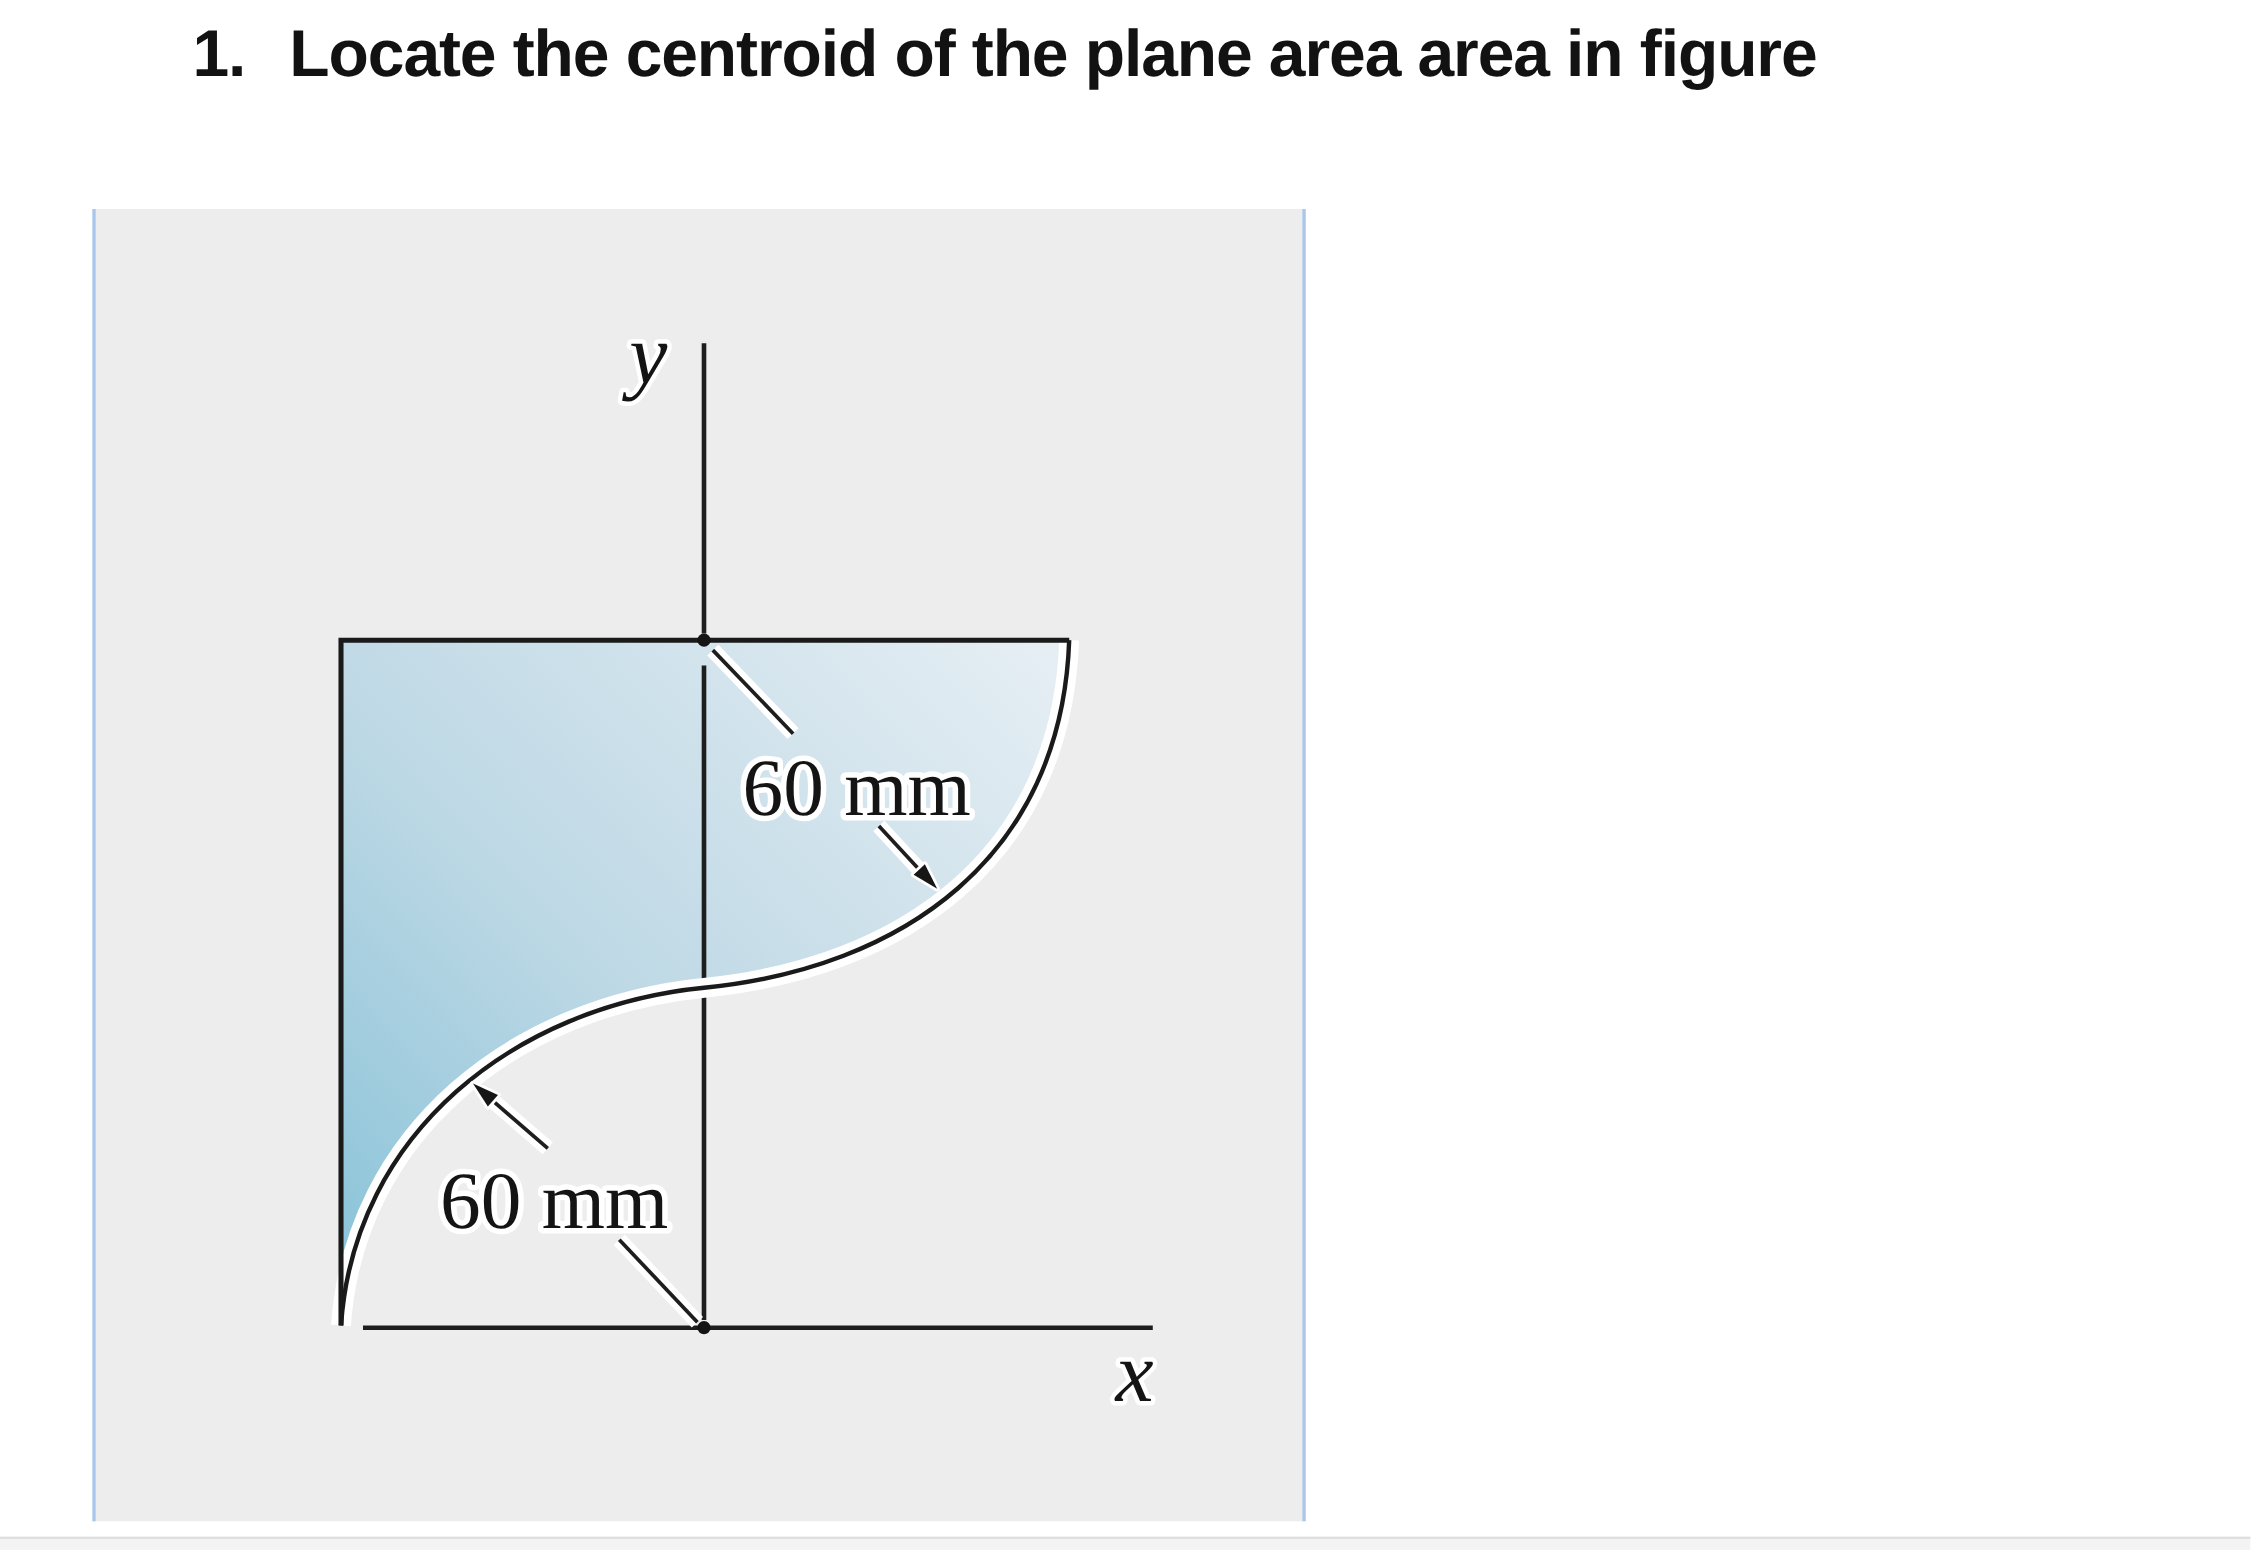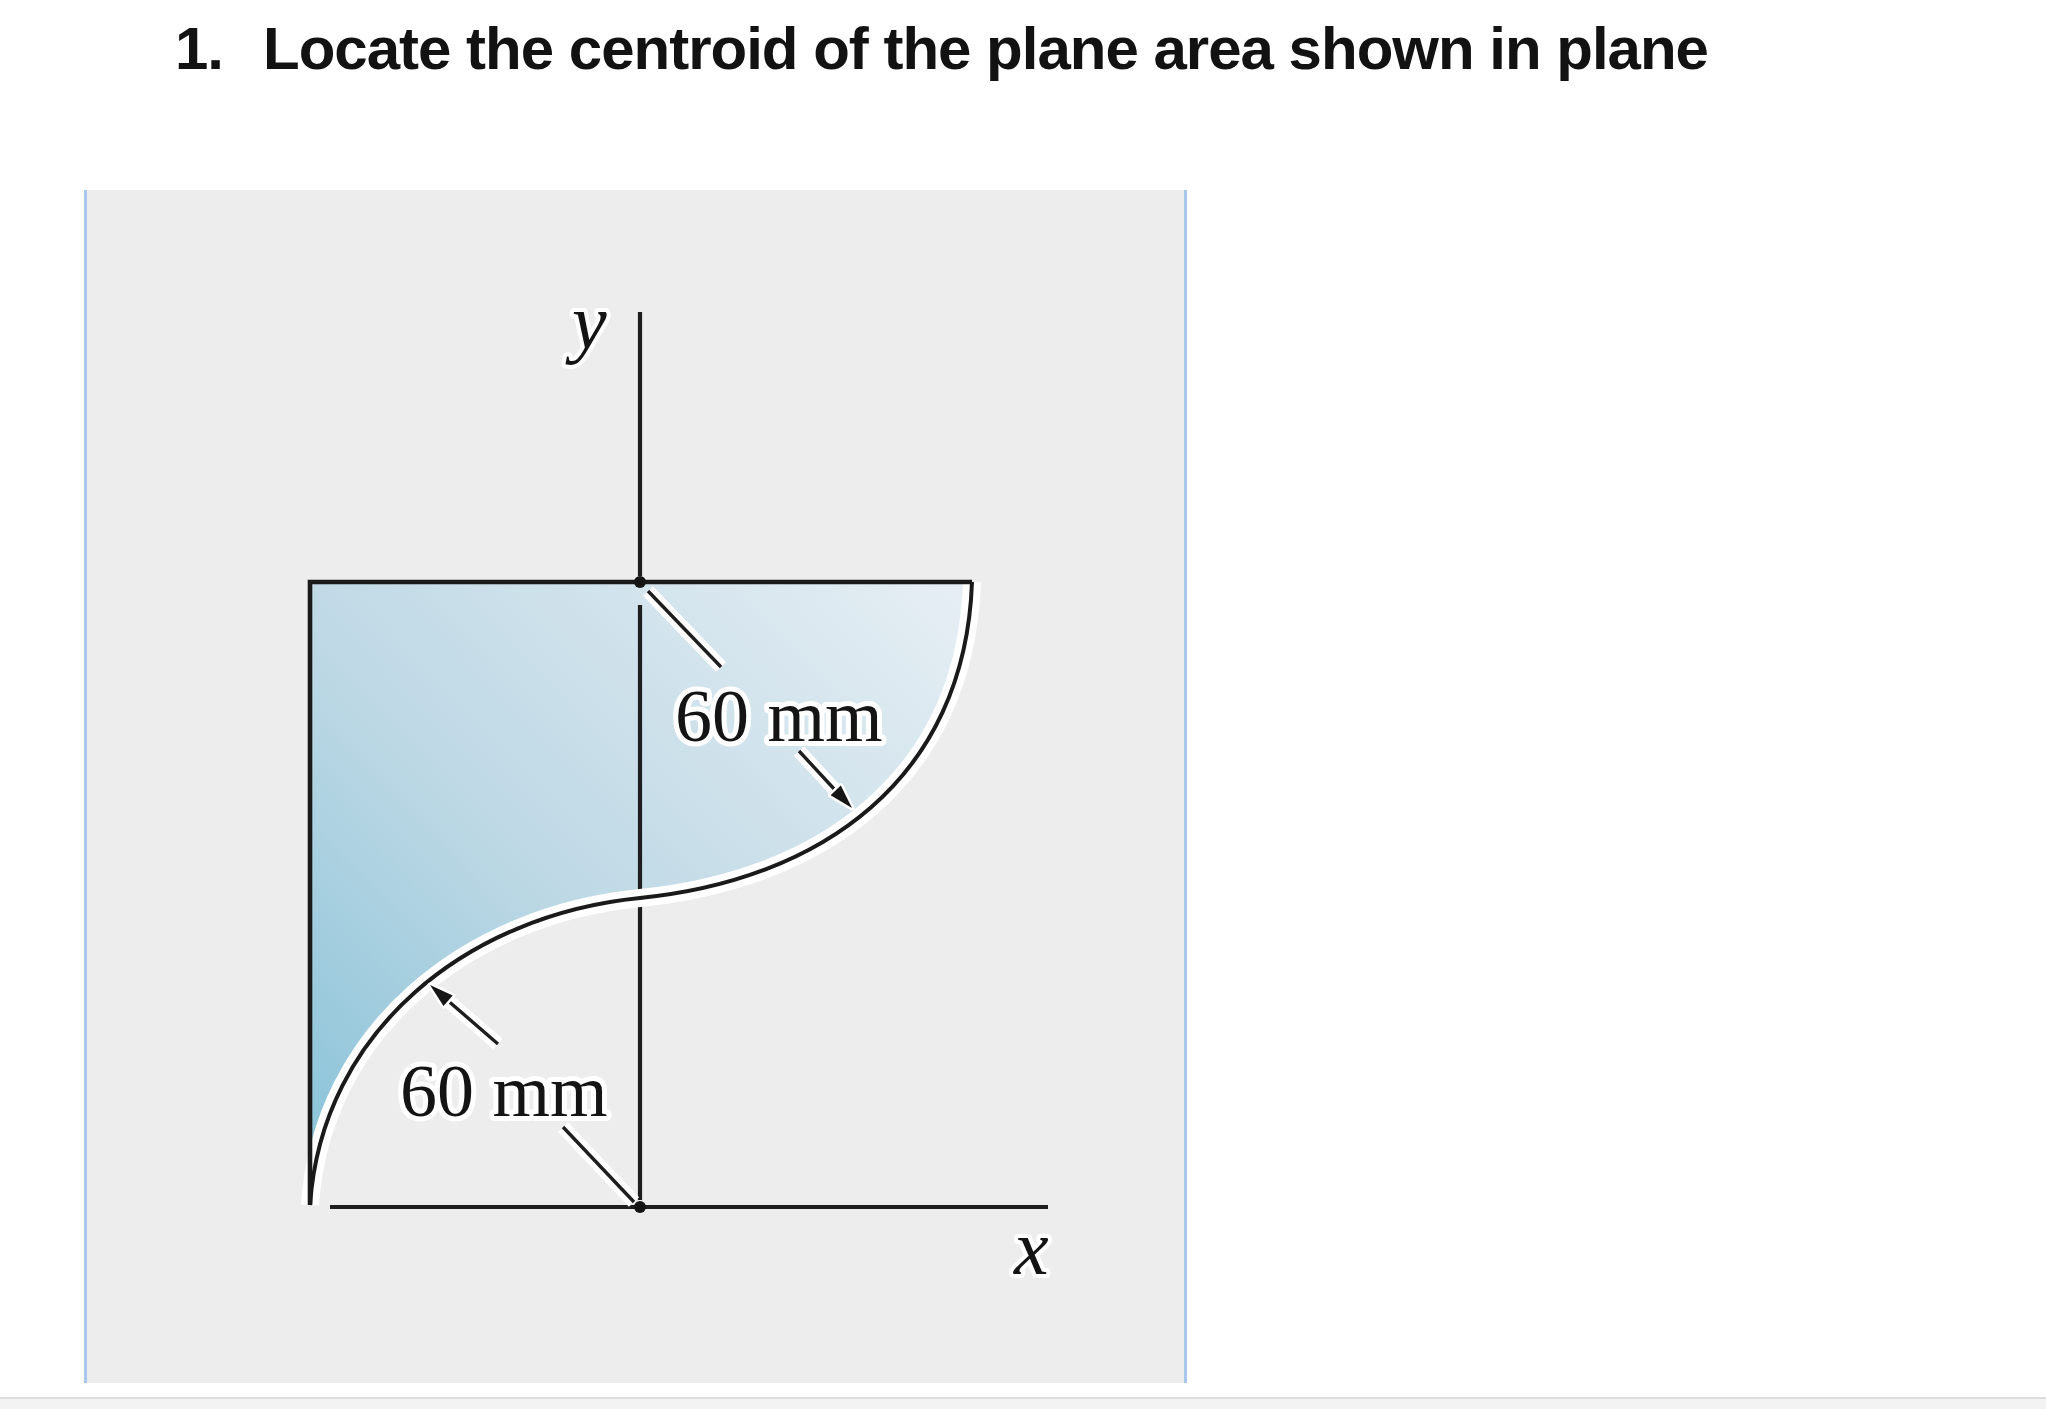--- a/index.html
+++ b/index.html
@@ -41,21 +41,21 @@
     font-family:"Liberation Serif","DejaVu Serif",serif;
     font-size:78px; font-style:italic; fill:#141414;
     paint-order:stroke; stroke:#ffffff; stroke-width:8; stroke-linejoin:round;
   }
 </style>
 </head>
 <body>
 
 <div class="title-row">
   <span>1.</span>
-  <span>Locate the centroid of the plane area shown in plane</span>
+  <span>Locate the centroid of the plane area area in figure</span>
 </div>
 
 <svg class="fig" width="2046" height="1409" viewBox="0 0 2046 1409" xmlns="http://www.w3.org/2000/svg">
 
   <defs>
     <linearGradient id="shapeGrad" gradientUnits="userSpaceOnUse" x1="310" y1="1220" x2="990" y2="560">
       <stop offset="0" stop-color="#84c1d7"></stop>
       <stop offset="0.42" stop-color="#bdd8e5"></stop>
       <stop offset="1" stop-color="#e9f0f5"></stop>
     </linearGradient>

